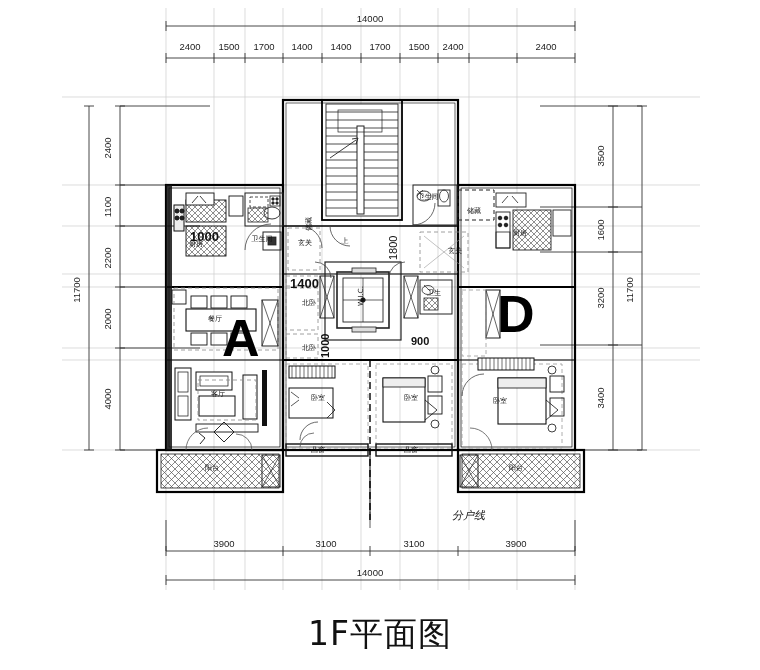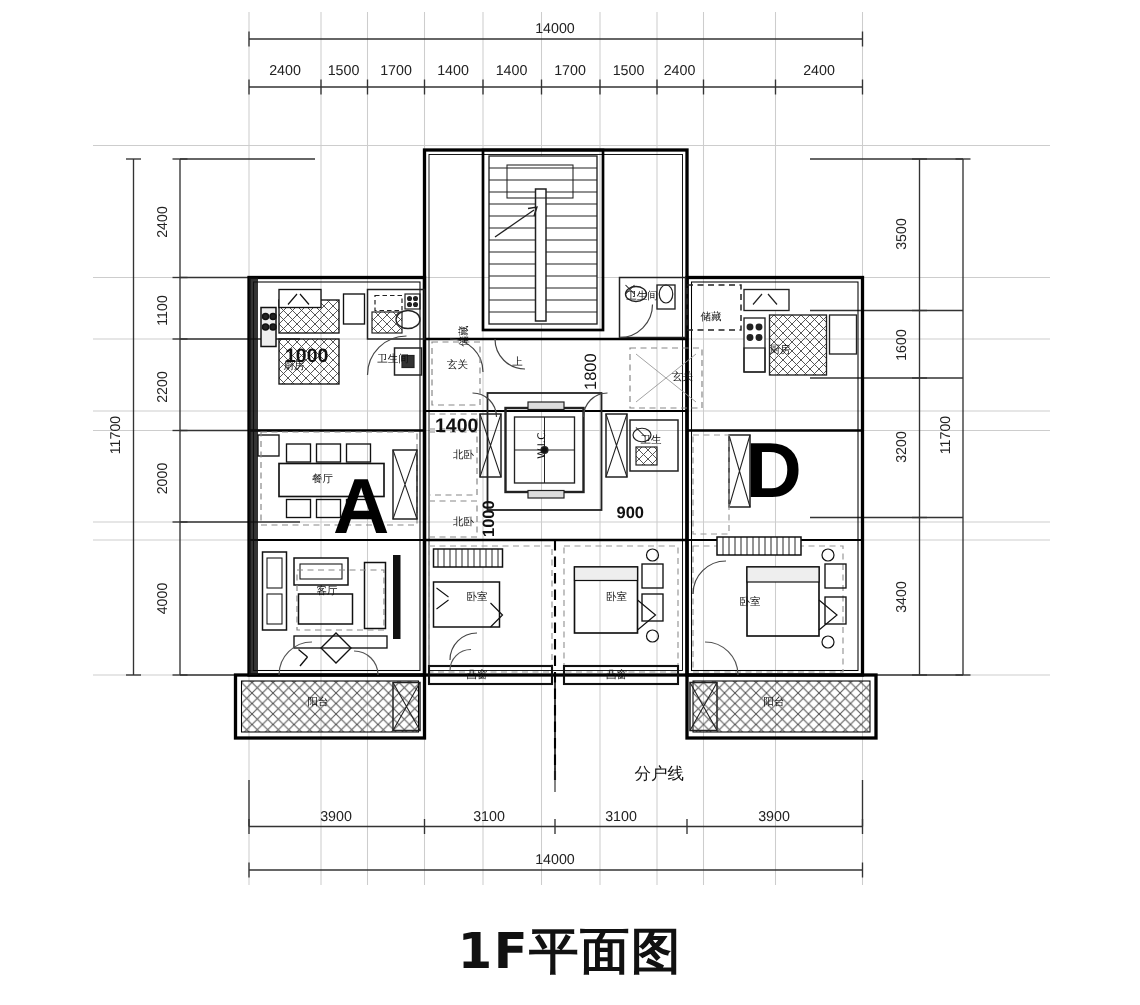--- a/index.html
+++ b/index.html
@@ -4,21 +4,21 @@
 <style>
   html,body{margin:0;padding:0;background:#ffffff;}
   body{
     width:760px;height:670px;overflow:hidden;position:relative;
     font-family:"Liberation Sans","DejaVu Sans",sans-serif;
     color:#111;
   }
   #plan{position:absolute;left:0;top:0;width:760px;height:670px;}
   .ttl{
     position:absolute;left:0;top:612px;width:760px;text-align:center;
-    font-size:33px;font-weight:bold;letter-spacing:1px;color:#111;
+    font-size:33px;font-weight:normal;letter-spacing:1px;color:#111;
     font-family:"DejaVu Sans","Liberation Sans",sans-serif;
   }
   .unitlbl{
     position:absolute;font-size:52px;font-weight:bold;color:#000;
     font-family:"Liberation Sans","DejaVu Sans",sans-serif;line-height:1;
   }
   .divlbl{
     position:absolute;font-size:11px;color:#111;
     font-family:"DejaVu Sans","Liberation Sans",sans-serif;
   }
@@ -453,18 +453,18 @@
       <text x="520" y="235" font-size="7">厨房</text>
       <text x="434" y="295" font-size="7">卫生</text>
       <text x="516" y="470" font-size="7">阳台</text>
     </g>
 
   <g stroke="#333" stroke-width="0.8" fill="none">
     <line x1="370" y1="512" x2="370" y2="528"></line>
   </g>
 </svg>
 
-<div class="divlbl" style="left:423px;top:508px;">分户线</div>
+<div class="divlbl" style="left:452px;top:508px;font-style:italic;">分户线</div>
 
 <div class="unitlbl" id="unit-a" style="left: 222px; top: 312px;">A</div>
 <div class="unitlbl" id="unit-d" style="left: 497px; top: 288px;">D</div>
 
 <div class="ttl">1F平面图</div>
 
 </body></html>

